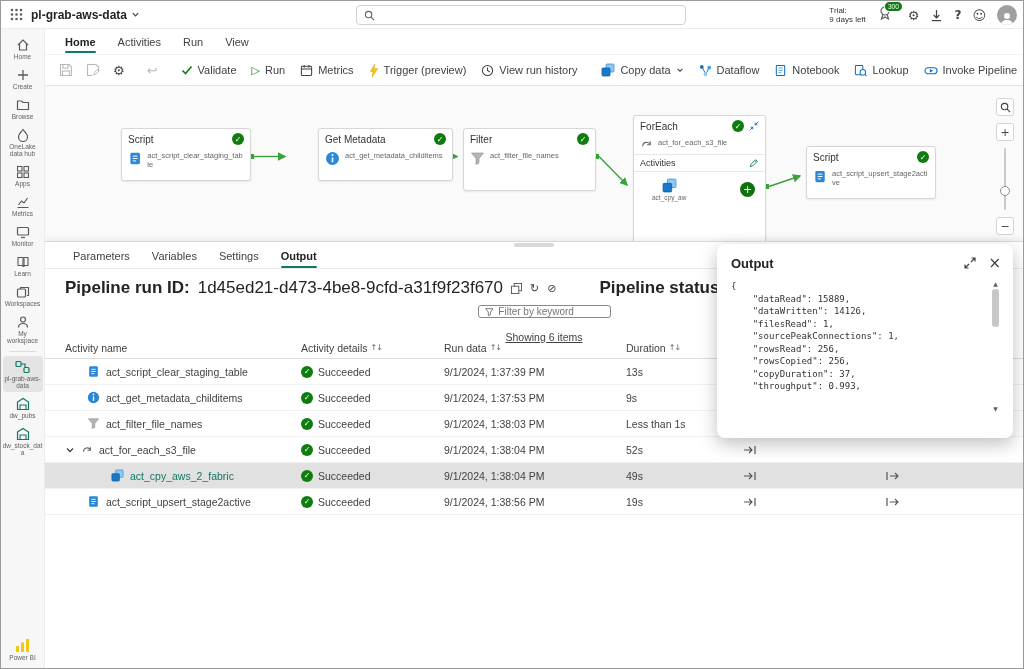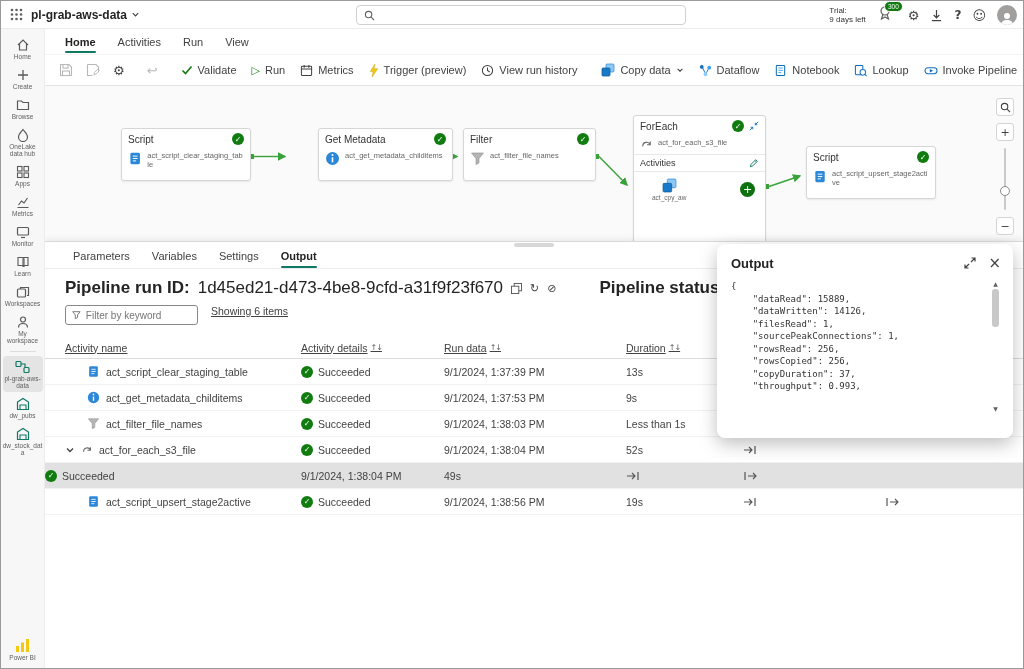--- a/index.html
+++ b/index.html
@@ -94,29 +94,29 @@
           background:#d8d8d8; cursor:row-resize; }
   .ptabs { height:27px; display:flex; align-items:flex-end; gap:6px; padding-left:20px; border-bottom:1px solid #ebebeb; }
   .ptab { position:relative; font-size:11px; color:#424242; padding:6px 8px; cursor:pointer; }
   .ptab.active { font-weight:700; color:#242424; }
   .ptab.active::after { content:""; position:absolute; left:8px; right:8px; bottom:0; height:2px;
                         background:#117865; border-radius:2px; }
   .runrow { display:flex; align-items:center; padding-left:20px; height:30px; margin-top:4px; font-size:17px; color:#242424; }
   .runrow b { font-weight:700; margin-right:8px; }
   .miniicon { margin-left:8px; font-size:11px; color:#424242; cursor:pointer; display:inline-flex; }
   .runlink { color:#117865; cursor:pointer; }
-  .filterrow { display:flex; padding-left:20px; height:26px; margin-top:2px; gap:13px; }
+  .filterrow { display:flex; align-items:center; padding-left:20px; height:26px; margin-top:2px; gap:13px;flex-direction:column; }
   .filterbox { width:133px; height:20px; border:1px solid #8a8886; border-radius:3px; display:flex;
                align-items:center; gap:5px; padding:0 6px; }
   .filterbox input { border:none; outline:none; width:100%; font-size:10px; color:#424242;
                      font-family:"Liberation Sans",sans-serif; }
   .showing { font-size:10.5px; color:#424242;text-decoration:underline; }
   .grid { display:grid; grid-template-columns:256px 143px 182px 117px 142px 1fr; align-items:center; }
   .thead { height:22px; border-bottom:1px solid #dcdcdc; font-size:10.5px; color:#424242; margin-top:6px; }
-  .thead .hcell { display:flex; align-items:center; gap:3px;text-decoration:underline; }
+  .thead .hcell { display:flex; align-items:center; gap:3px; }
   .trow { height:26px; border-bottom:1px solid #f1f1f1; font-size:10.5px; color:#424242; cursor:pointer; }
   .trow.selected { background:#e1e1e1; }
   .trow.selected .rowname { color:#117865; }
   .cell-name { display:flex; align-items:center; gap:6px; padding-left:20px; overflow:hidden; white-space:nowrap; }
   .sp16 { width:16px; min-width:16px; } .sp40 { width:40px; min-width:40px; }
   .cell-status { display:flex; align-items:center; gap:5px; }
   .iocell { display:flex; align-items:center; }
 
   
   .popup { position:absolute; left:716px; top:243px; width:296px; height:194px; background:#fff; border-radius:8px;
@@ -446,21 +446,21 @@
     <div class="node-b">
       <svg width="15" height="15" viewBox="0 0 15 15">
         <circle cx="7.5" cy="7.5" r="6.5" fill="#2b88d8"></circle>
         <rect x="6.7" y="6.3" width="1.6" height="5" fill="#fff"></rect>
           <circle cx="7.5" cy="4" r="1" fill="#fff"></circle>
       </svg>
       <span class="node-name">act_get_metadata_childitems</span>
     </div>
   </div>
 
-  <div class="node" style="left:462px;top:127px;width:133px;height:53px;text-align:center;">
+  <div class="node" style="left:462px;top:127px;width:133px;height:63px;text-align:center;">
     <div class="node-h">
       <span>Filter</span>
       <span class="sp"></span>
         <span class="chk"></span>
     </div>
     <div class="node-b">
       <svg width="15" height="15" viewBox="0 0 15 15">
         <path d="M1.5 2h12L9 7.5v4.5l-3 1.5v-6z" fill="#b5b5b5" stroke="#8f8f8f" stroke-width=".6"></path>
       </svg>
       <span class="node-name">act_filter_file_names</span>
@@ -667,20 +667,28 @@
       <div class="iocell">
         <svg width="14" height="10" viewBox="0 0 14 10" style="cursor:pointer">
           <path d="M1 5h7.5M6 2l3 3-3 3" fill="none" stroke="#555" stroke-width="1.1"></path>
             <path d="M12 1v8" stroke="#555" stroke-width="1.2"></path>
         </svg>
       </div>
       <div></div>
     </div>
 
     <div class="grid trow selected">
+      <div class="cell-name">
+          <span class="sp40"></span>
+        <svg width="13" height="13" viewBox="0 0 14 14">
+            <rect x="5" y="1" width="8" height="8" rx="1" fill="#8ec8f5" stroke="#3a96dd" stroke-width=".8"></rect>
+            <rect x="1" y="5" width="8" height="8" rx="1" fill="#1a78c8" stroke="#10619f" stroke-width=".8"></rect>
+          </svg>
+        <span class="rowname">act_cpy_aws_2_fabric</span>
+      </div>
       <div class="cell-status">
           <span class="chk"></span>
           <span>Succeeded</span>
         </div>
       <div>9/1/2024, 1:38:04 PM</div>
       <div>49s</div>
       <div class="iocell">
         <svg width="14" height="10" viewBox="0 0 14 10" style="cursor:pointer">
           <path d="M1 5h7.5M6 2l3 3-3 3" fill="none" stroke="#555" stroke-width="1.1"></path>
             <path d="M12 1v8" stroke="#555" stroke-width="1.2"></path>

